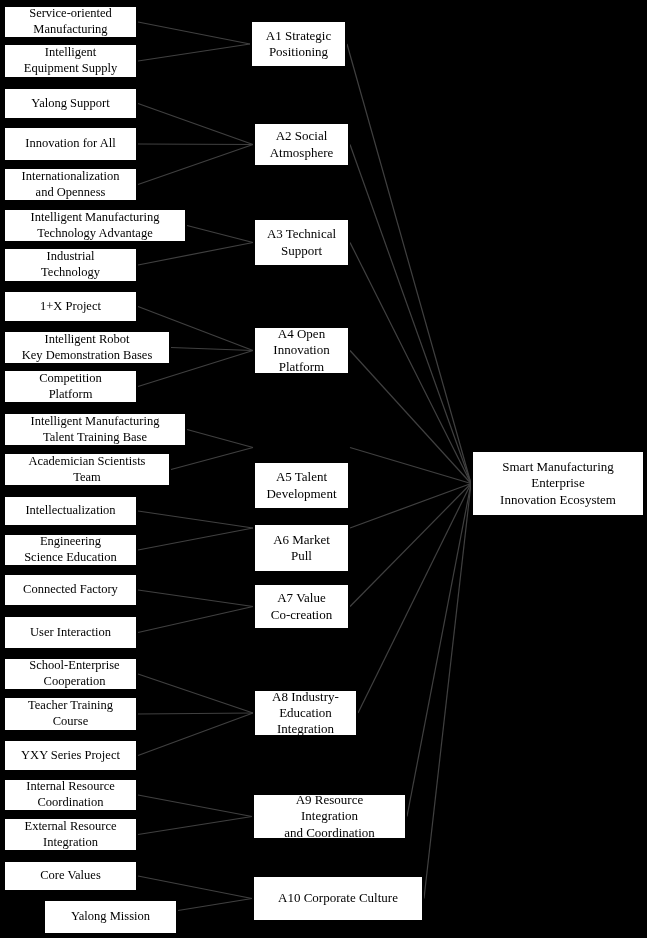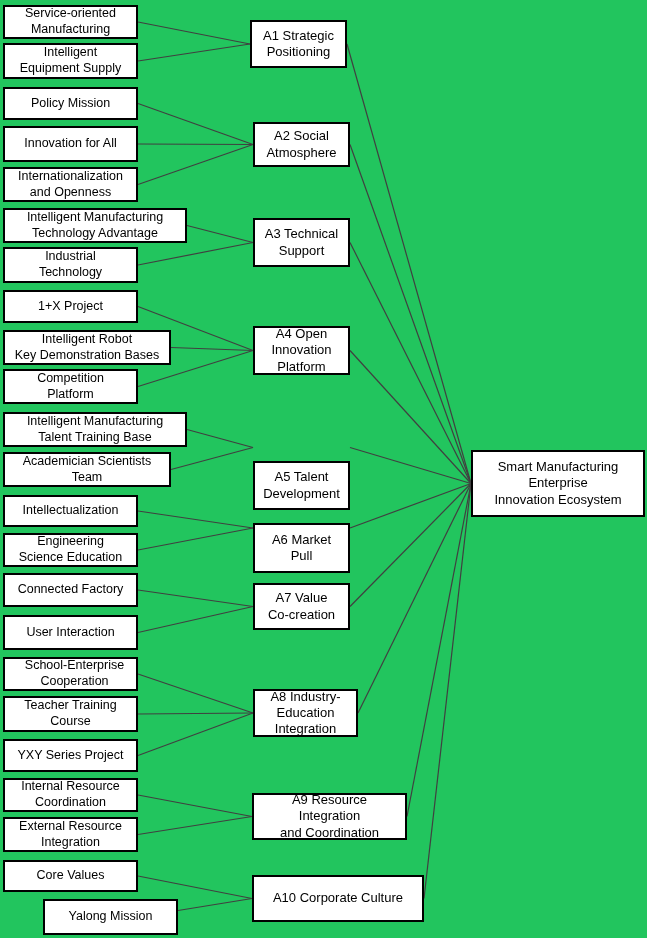--- a/index.html
+++ b/index.html
@@ -1,21 +1,21 @@
 <!DOCTYPE html>
 <html><head>
 <meta charset="utf-8">
 <style>
   html, body { margin: 0; padding: 0; background: #ffffff; }
   #canvas {
     position: relative;
     width: 647px;
     height: 938px;
-    background: #22c55e;
-    font-family: Liberation Sans, sans-serif;
+    background: #000000;
+    font-family: Liberation Serif, serif;
     overflow: hidden;
   }
   #edges {
     position: absolute;
     left: 0; top: 0;
     width: 647px; height: 938px;
     pointer-events: none;
   }
   .node {
     position: absolute;
@@ -72,21 +72,21 @@
       <line x1="350" y1="606.5" x2="471" y2="483.5" stroke="#404040" stroke-width="1.2"></line>
       <line x1="358" y1="713" x2="471" y2="483.5" stroke="#404040" stroke-width="1.2"></line>
       <line x1="407" y1="816.5" x2="471" y2="483.5" stroke="#404040" stroke-width="1.2"></line>
       <line x1="424" y1="898.5" x2="471" y2="483.5" stroke="#404040" stroke-width="1.2"></line>
     </svg>
 
   <div class="node left-node" style="left:3px;  top:5px;   width:135px; height:34px;">Service-oriented
 Manufacturing</div>
   <div class="node left-node" style="left:3px;  top:43px;  width:135px; height:36px;">Intelligent
 Equipment Supply</div>
-  <div class="node left-node" style="left:3px;  top:87px;  width:135px; height:33px;">Policy Mission</div>
+  <div class="node left-node" style="left:3px;  top:87px;  width:135px; height:33px;">Yalong Support</div>
   <div class="node left-node" style="left:3px;  top:126px; width:135px; height:36px;">Innovation for All</div>
   <div class="node left-node" style="left:3px;  top:167px; width:135px; height:35px;">Internationalization
 and Openness</div>
   <div class="node left-node" style="left:3px;  top:208px; width:184px; height:35px;">Intelligent Manufacturing
 Technology Advantage</div>
   <div class="node left-node" style="left:3px;  top:247px; width:135px; height:36px;">Industrial
 Technology</div>
   <div class="node left-node" style="left:3px;  top:290px; width:135px; height:33px;text-align:center;">1+X Project</div>
   <div class="node left-node" style="left:3px;  top:330px; width:168px; height:35px;">Intelligent Robot
 Key Demonstration Bases</div>

